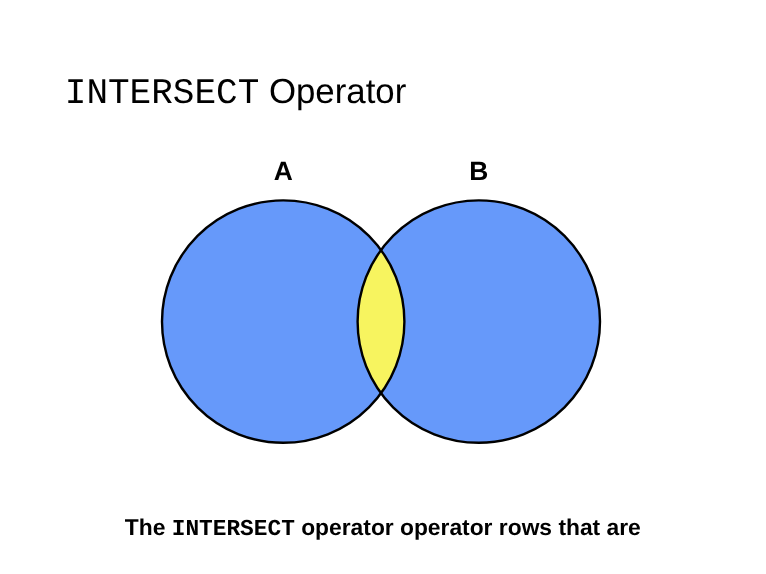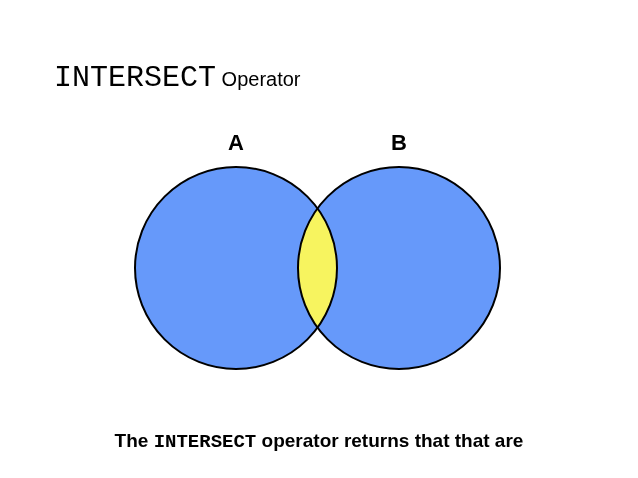--- a/index.html
+++ b/index.html
@@ -25,21 +25,21 @@
     line-height: 34px;
     white-space: pre;
   }
   .title .mono {
     font-family: "Liberation Mono", "DejaVu Sans Mono", monospace;
     font-size: 30px;
     font-weight: 400;
   }
   .title .sans {
     font-family: "Liberation Sans", sans-serif;
-    font-size: 20px;
+    font-size: 29px;
     font-weight: 400;
   }
   .venn {
     position: absolute;
     left: 0;
     top: 0;
     width: 638px;
     height: 478px;
   }
   .venn text {
@@ -84,17 +84,17 @@
     <circle cx="236" cy="268" r="101" fill="none" stroke-width="2" stroke="#000000"></circle>
 
     <circle cx="399" cy="268" r="101" fill="none" stroke-width="2" stroke="#000000"></circle>
 
     <text x="236" y="150">A</text>
 
     <text x="399" y="150">B</text>
   </svg>
 
   <div class="caption">
-    <div><span>The </span><span class="mono">INTERSECT</span><span> operator returns that that are</span></div>
+    <div><span>The </span><span class="mono">INTERSECT</span><span> operator operator rows that are</span></div>
     
   </div>
 
 </div>
 
 </body></html>

